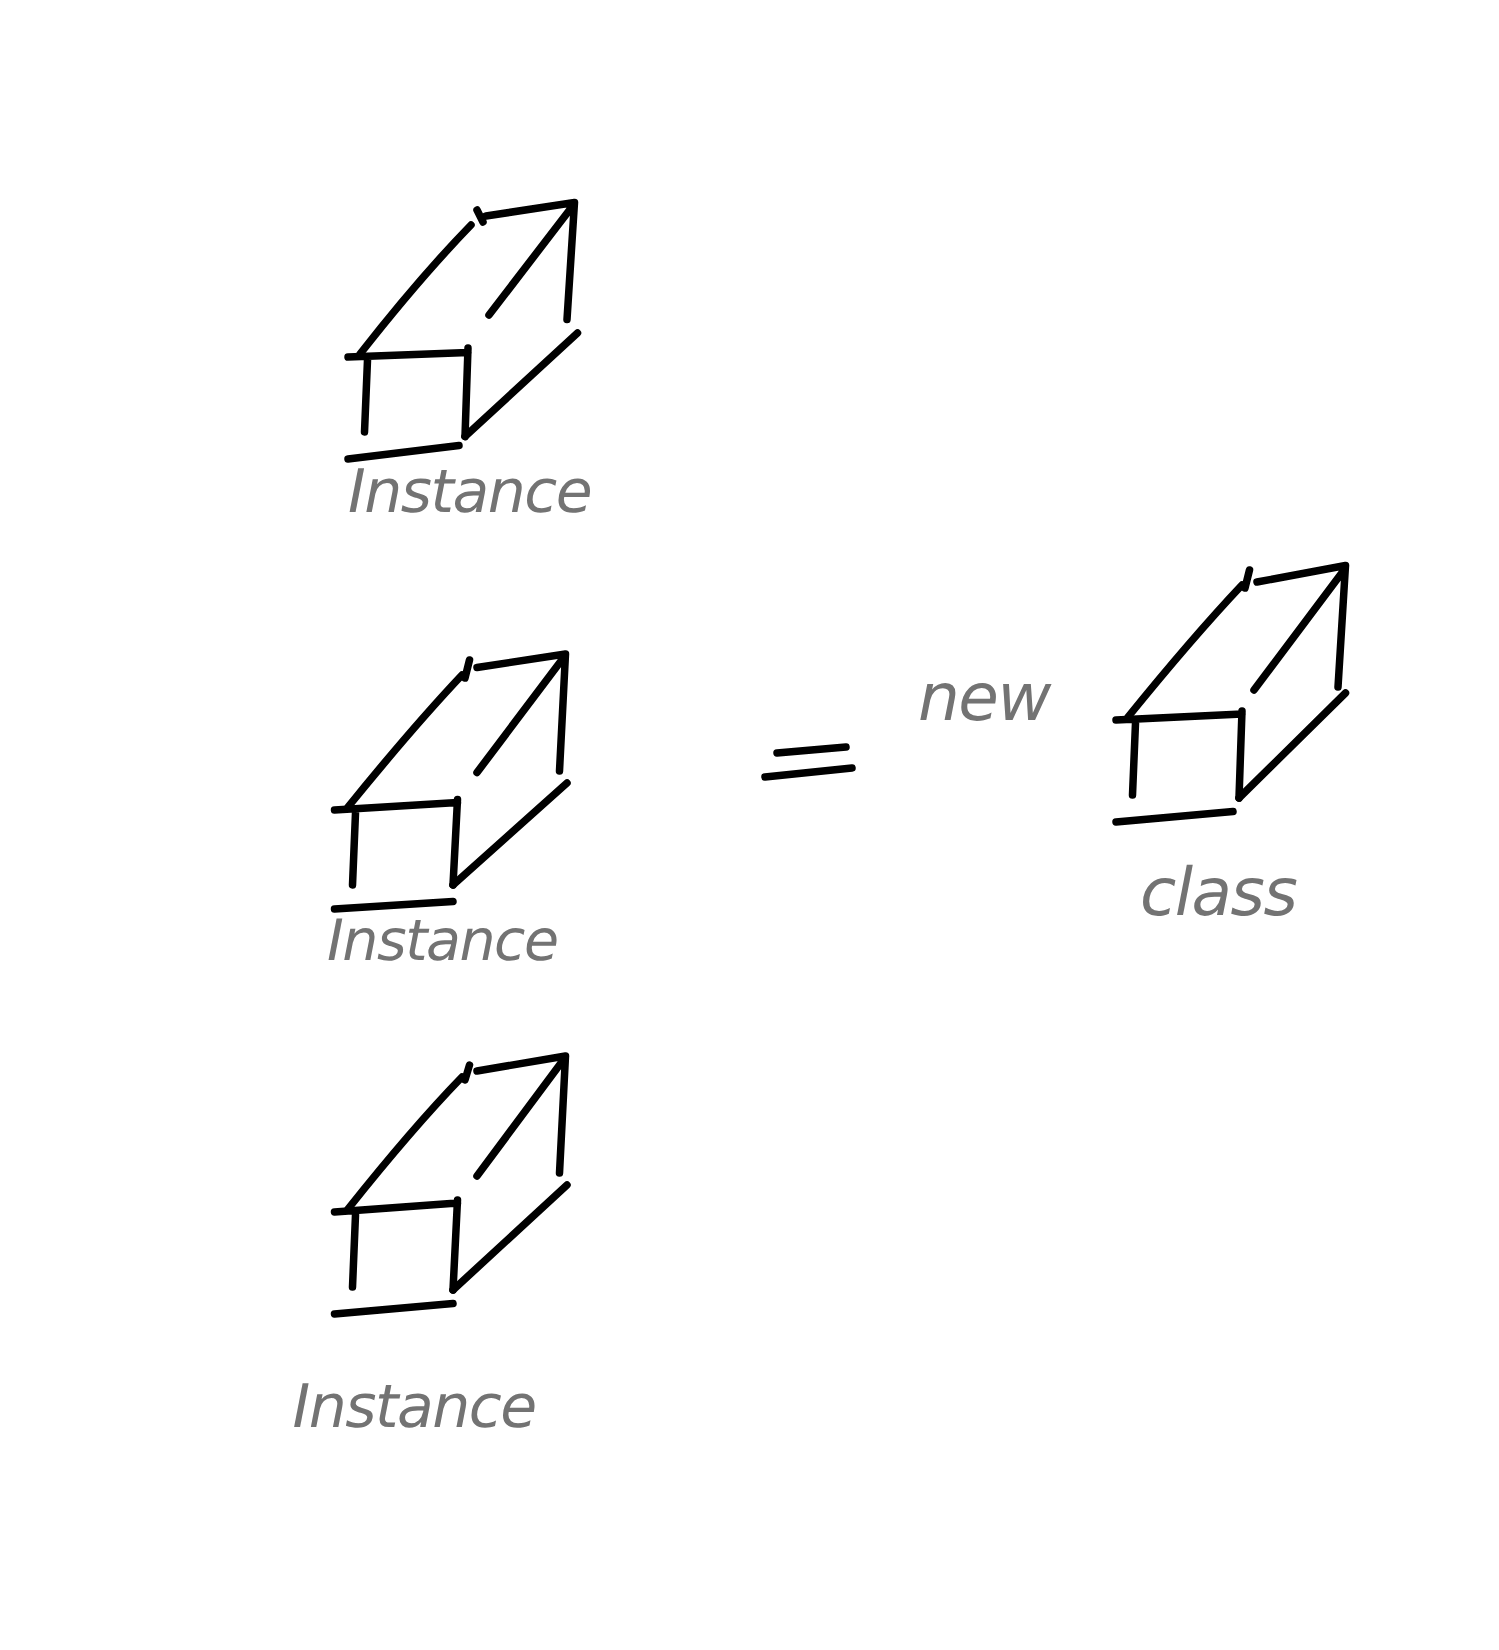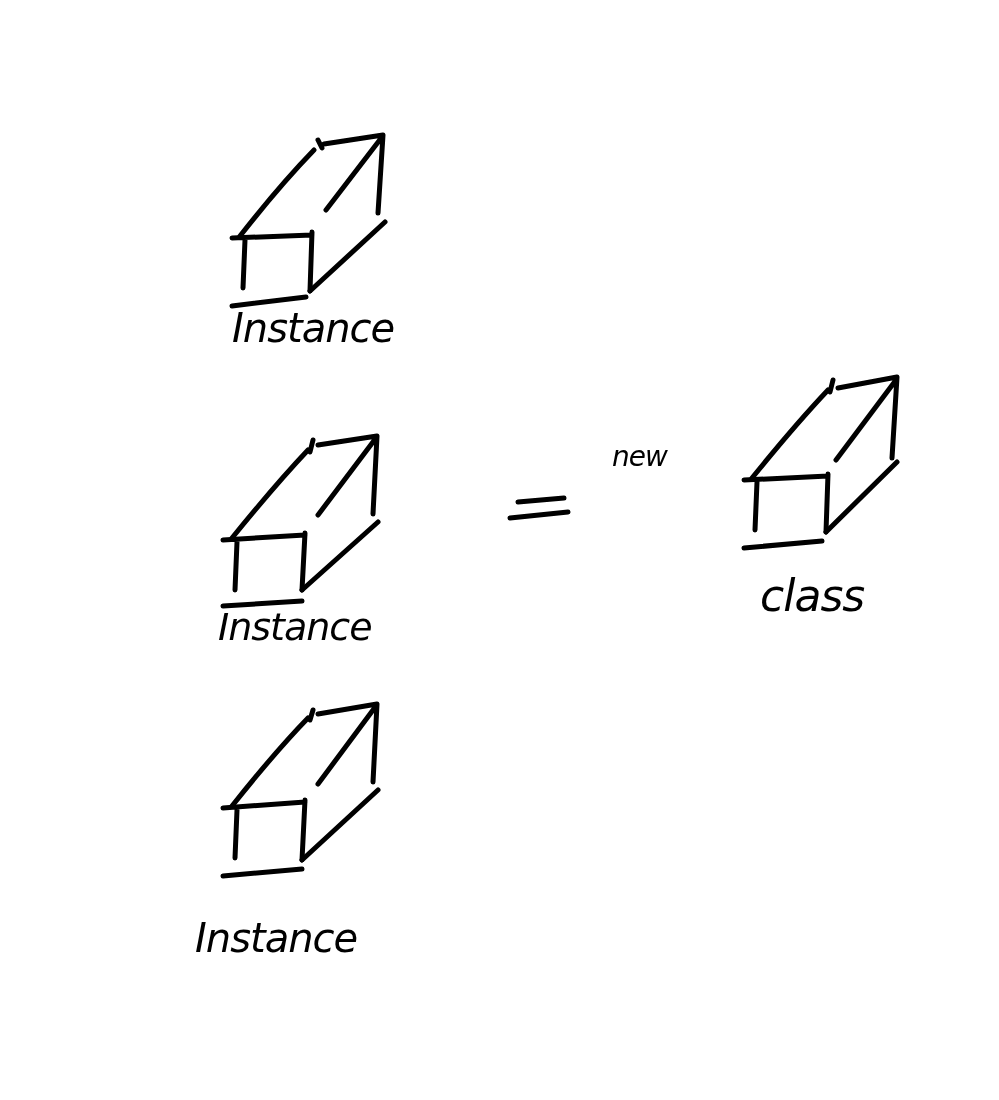--- a/index.html
+++ b/index.html
@@ -1,19 +1,19 @@
 <!DOCTYPE html>
 <html><head>
 <meta charset="utf-8">
 <style>
   html, body { margin: 0; padding: 0; background: #ffffff; }
   body { width: 999px; height: 1100px; position: relative; overflow: hidden; font-family: "DejaVu Sans", sans-serif; }
   svg.canvas { position: absolute; left: 0; top: 0; width: 999px; height: 1100px; }
   .stroke { fill: none; stroke: #000; stroke-width: 5; stroke-linecap: round; stroke-linejoin: round; }
-  .label { position: absolute; font-family: "DejaVu Sans", sans-serif; color: #000000; font-size: 40px; letter-spacing: -1px; font-style: italic; }
+  .label { position: absolute; font-family: "DejaVu Sans", sans-serif; color: #737373; font-size: 40px; letter-spacing: -1px; font-style: italic; }
 </style>
 </head>
 <body>
 
 <svg class="canvas" viewBox="0 0 999 1100">
 
   <g>
     <path class="stroke" d="M232 238 L312 235 M245 240 L243 288 M312 232 L310 291 M232 306 L306 297"></path>
     <path class="stroke" d="M240 236 Q280 185 314 150 M318 140 L322 148 M324 144 L383 135 M383 135 L378 213 M382 137 L326 210 M310 291 L385 222"></path>
   </g>
@@ -34,14 +34,14 @@
 
   <g>
     <path class="stroke" d="M744 480 L828 476 M757 482 L755 530 M828 474 L826 532 M744 548 L822 541"></path>
     <path class="stroke" d="M752 478 Q795 425 828 390 M833 380 L830 392 M838 388 L897 377 M897 377 L892 458 M896 380 L836 460 M826 532 L897 462"></path>
   </g>
 </svg>
 
 <span class="label" style="left:232px; top:305px;">Instance</span>
 <span class="label" style="left:218px; top:605px; font-size:38px;">Instance</span>
 <span class="label" style="left:195px; top:915px;">Instance</span>
-<span class="label" style="left:612px; top:440px; font-size:28px;">new</span>
+<span class="label" style="left:612px; top:440px; font-size:44px;">new</span>
 <span class="label" style="left:760px; top:570px; font-size:44px;">class</span>
 
 </body></html>

